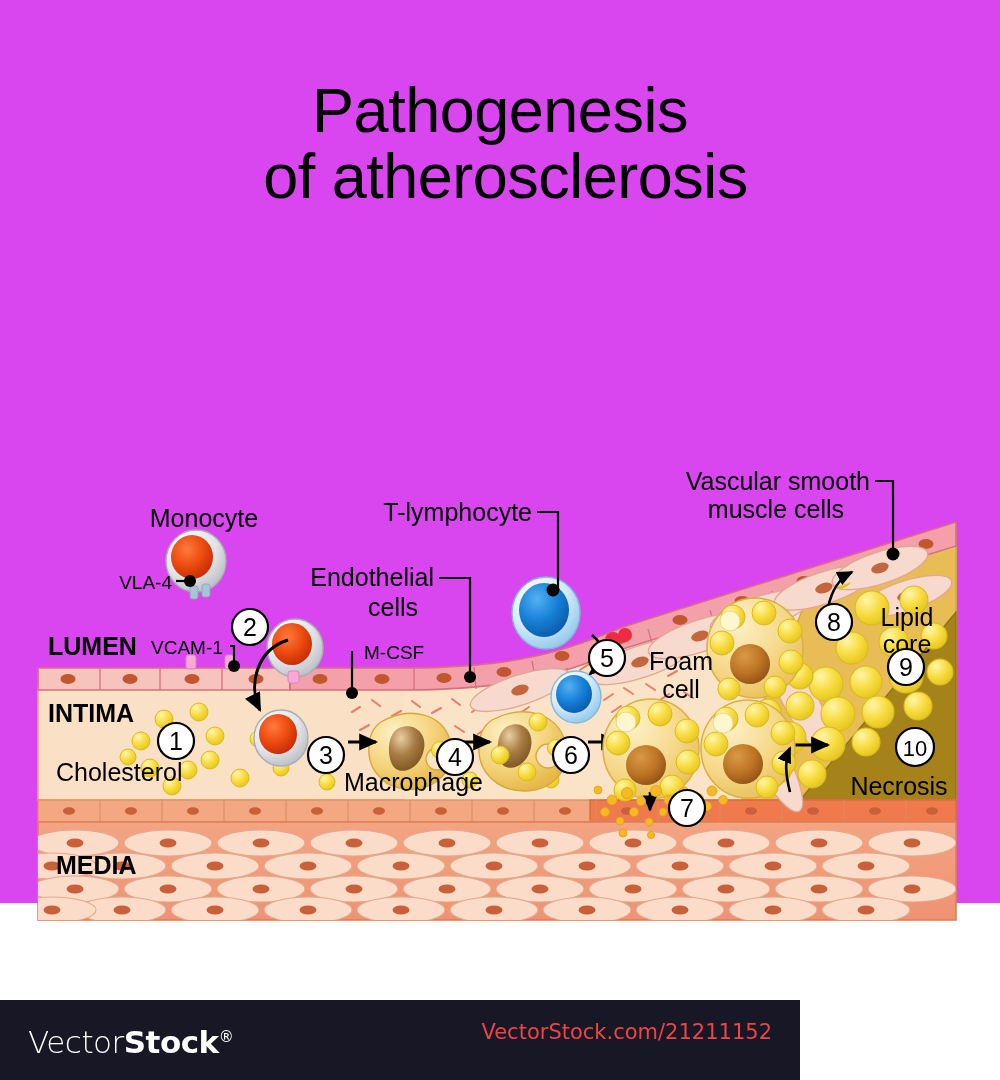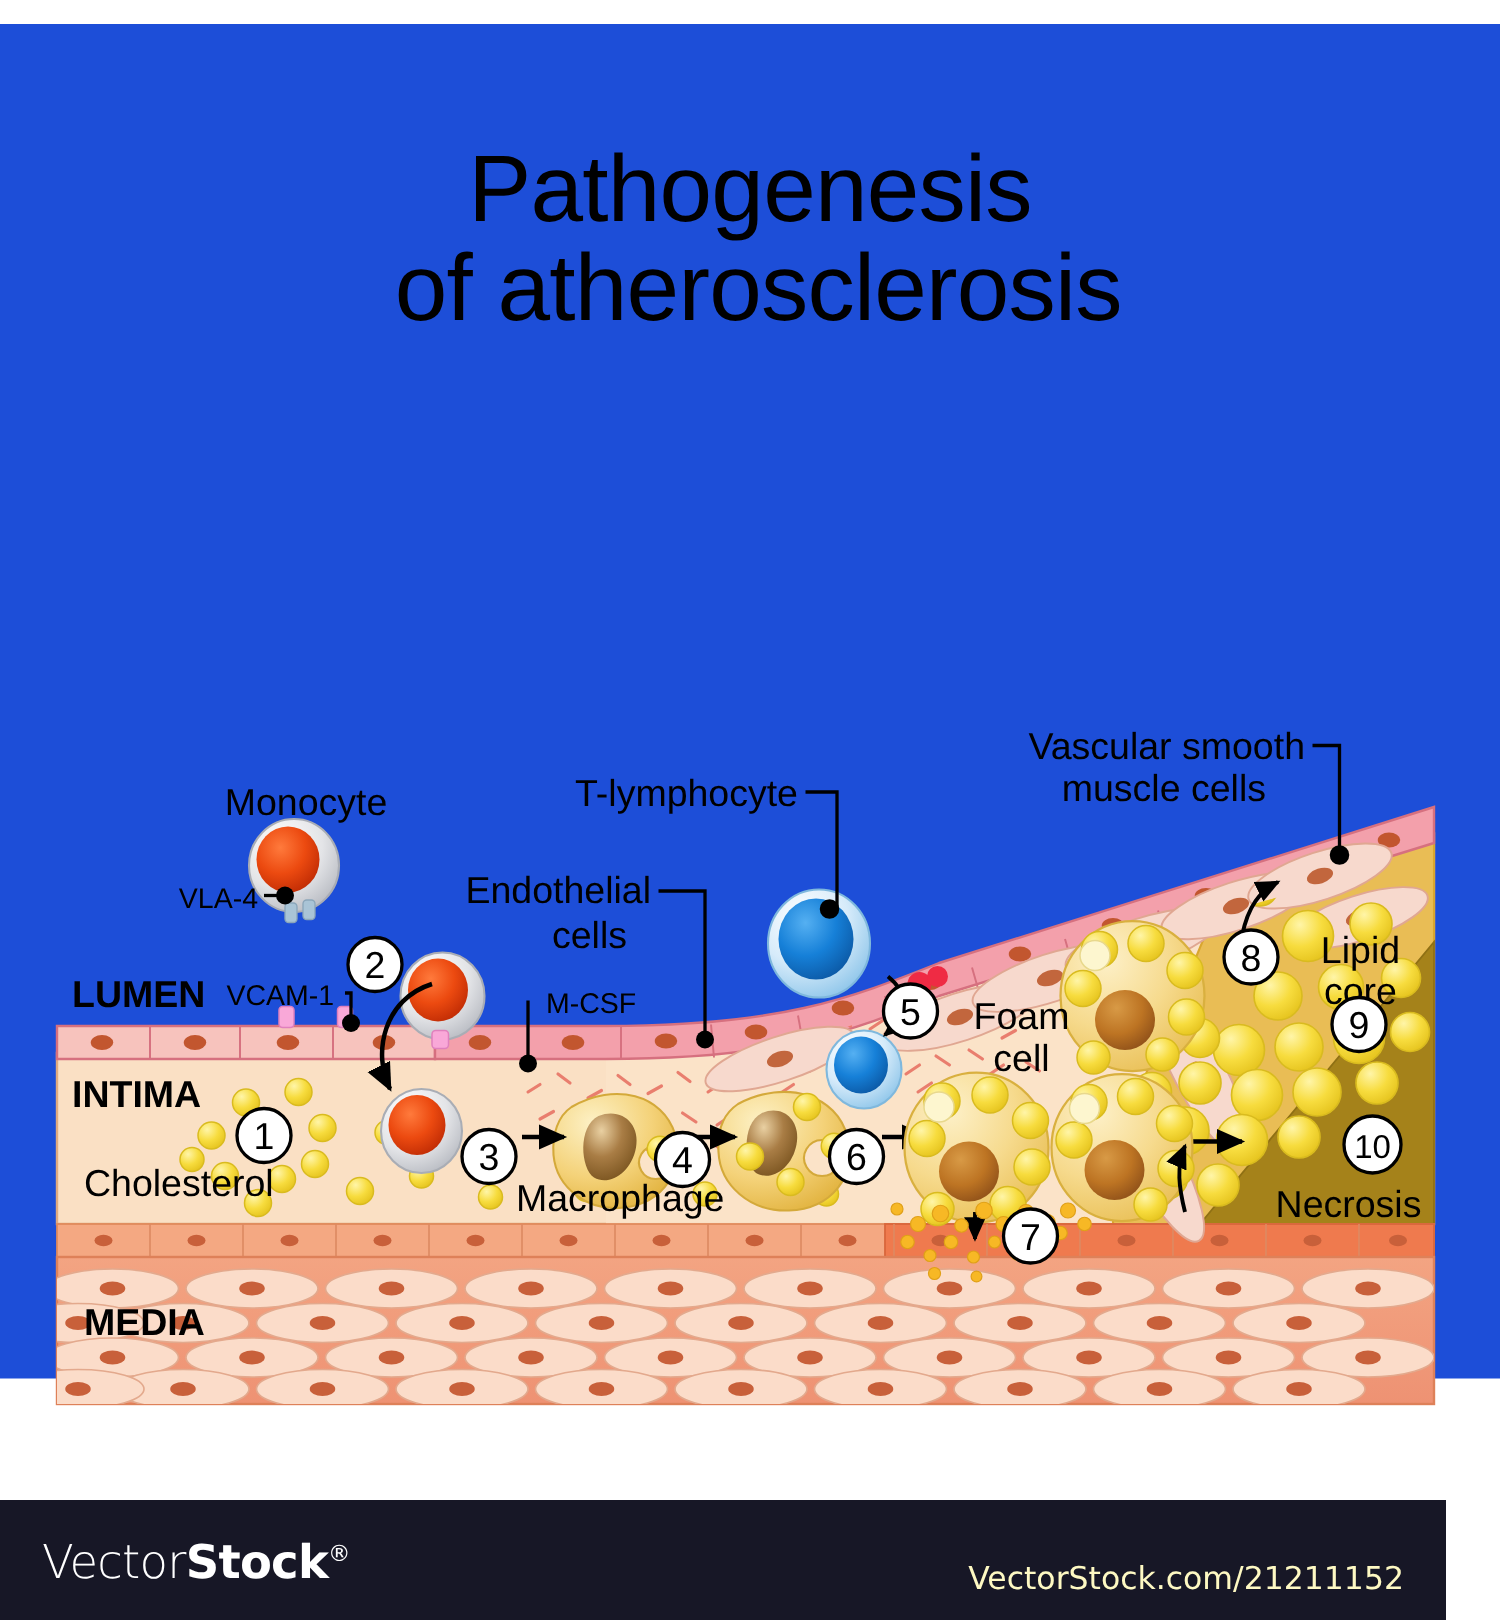--- a/index.html
+++ b/index.html
@@ -1,44 +1,44 @@
 <!DOCTYPE html>
 <html><head>
 <meta charset="utf-8">
 <style>
   html,body{margin:0;padding:0;background:#ffffff;}
   body{
     width:1000px;height:1080px;position:relative;overflow:hidden;
     font-family:"Liberation Sans","DejaVu Sans",sans-serif;
     background:#ffffff;
   }
-  #stage{position:absolute;left:0;top:16px;width:1000px;height:903px;background:#1d4ed8;}
+  #stage{position:absolute;left:0;top:0;width:1000px;height:903px;background:#d946ef;}
   #title{
     position:absolute;left:0;top:78px;width:1000px;text-align:center;
     font-size:63px;line-height:1.04;color:#000;font-weight:400;letter-spacing:-0.5px;
   }
   #title .l2{display:block;margin-left:11px;}
   svg#fig{position:absolute;left:0;top:0;width:1000px;height:1000px;display:block;}
   .lbl{font-family:"Liberation Sans","DejaVu Sans",sans-serif;fill:#000;}
   .lbl-bold{font-weight:bold;}
   
   #footer{
-    position:absolute;left:0;top:1000px;width:964px;height:80px;
+    position:absolute;left:0;top:1000px;width:800px;height:80px;
     background:#171726;
   }
   #wm-logo{
     position:absolute;left:28px;top:24px;color:#fff;font-size:31px;
     font-family:"DejaVu Sans","Liberation Sans",sans-serif;letter-spacing:-0.5px;
     white-space:nowrap;
   }
   #wm-logo .thin{font-weight:300;}
   #wm-logo .bold{font-weight:700;}
   #wm-logo .reg{font-size:15px;vertical-align:super;}
   #wm-url{
-    position:absolute;right:28px;top:40px;color:#fef9c3;font-size:21px;
+    position:absolute;right:28px;top:20px;color:#ef4444;font-size:21px;
     font-family:"DejaVu Sans","Liberation Sans",sans-serif;letter-spacing:0px;
     white-space:nowrap;
   }
 </style>
 </head>
 <body>
 
 <div id="stage">
 
   <div id="title">

